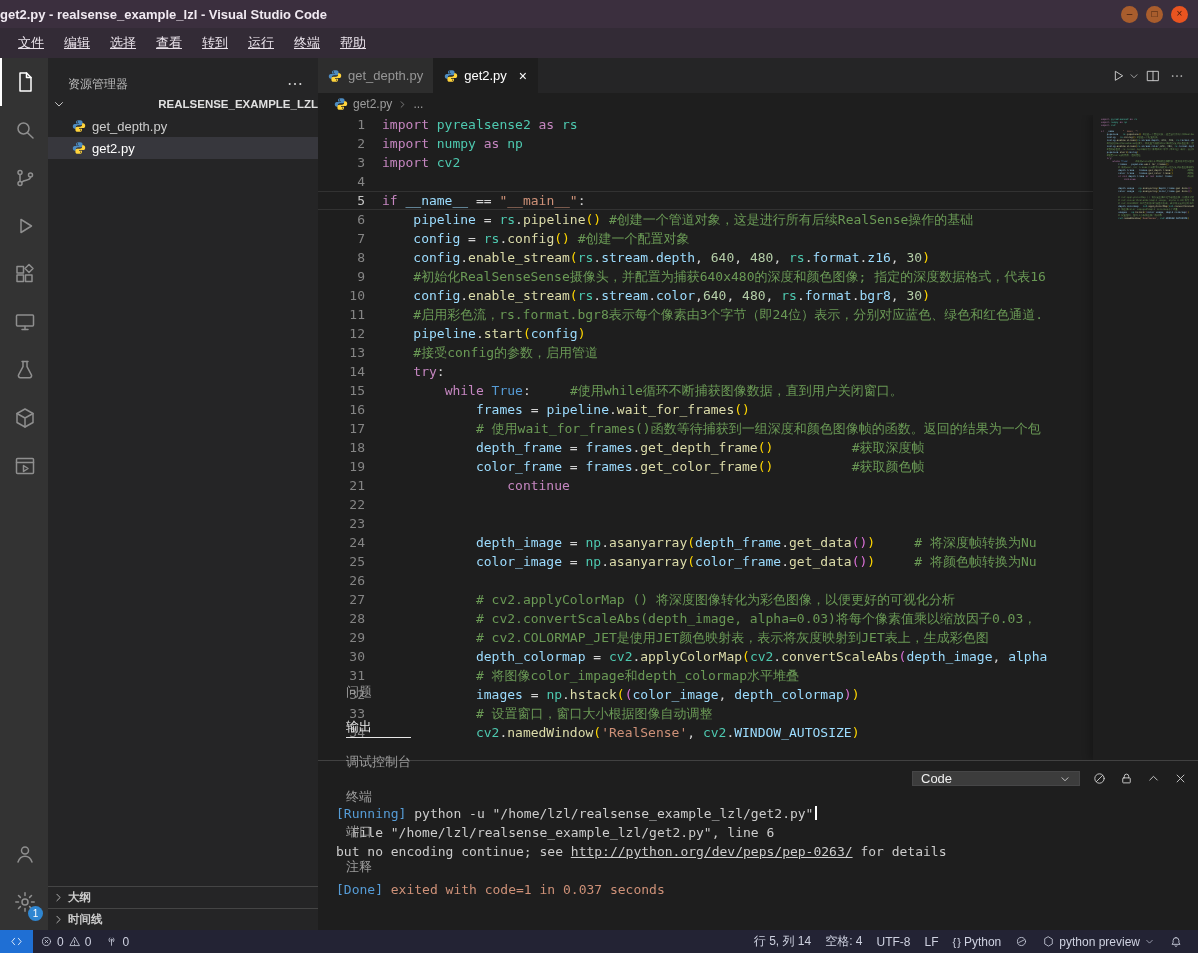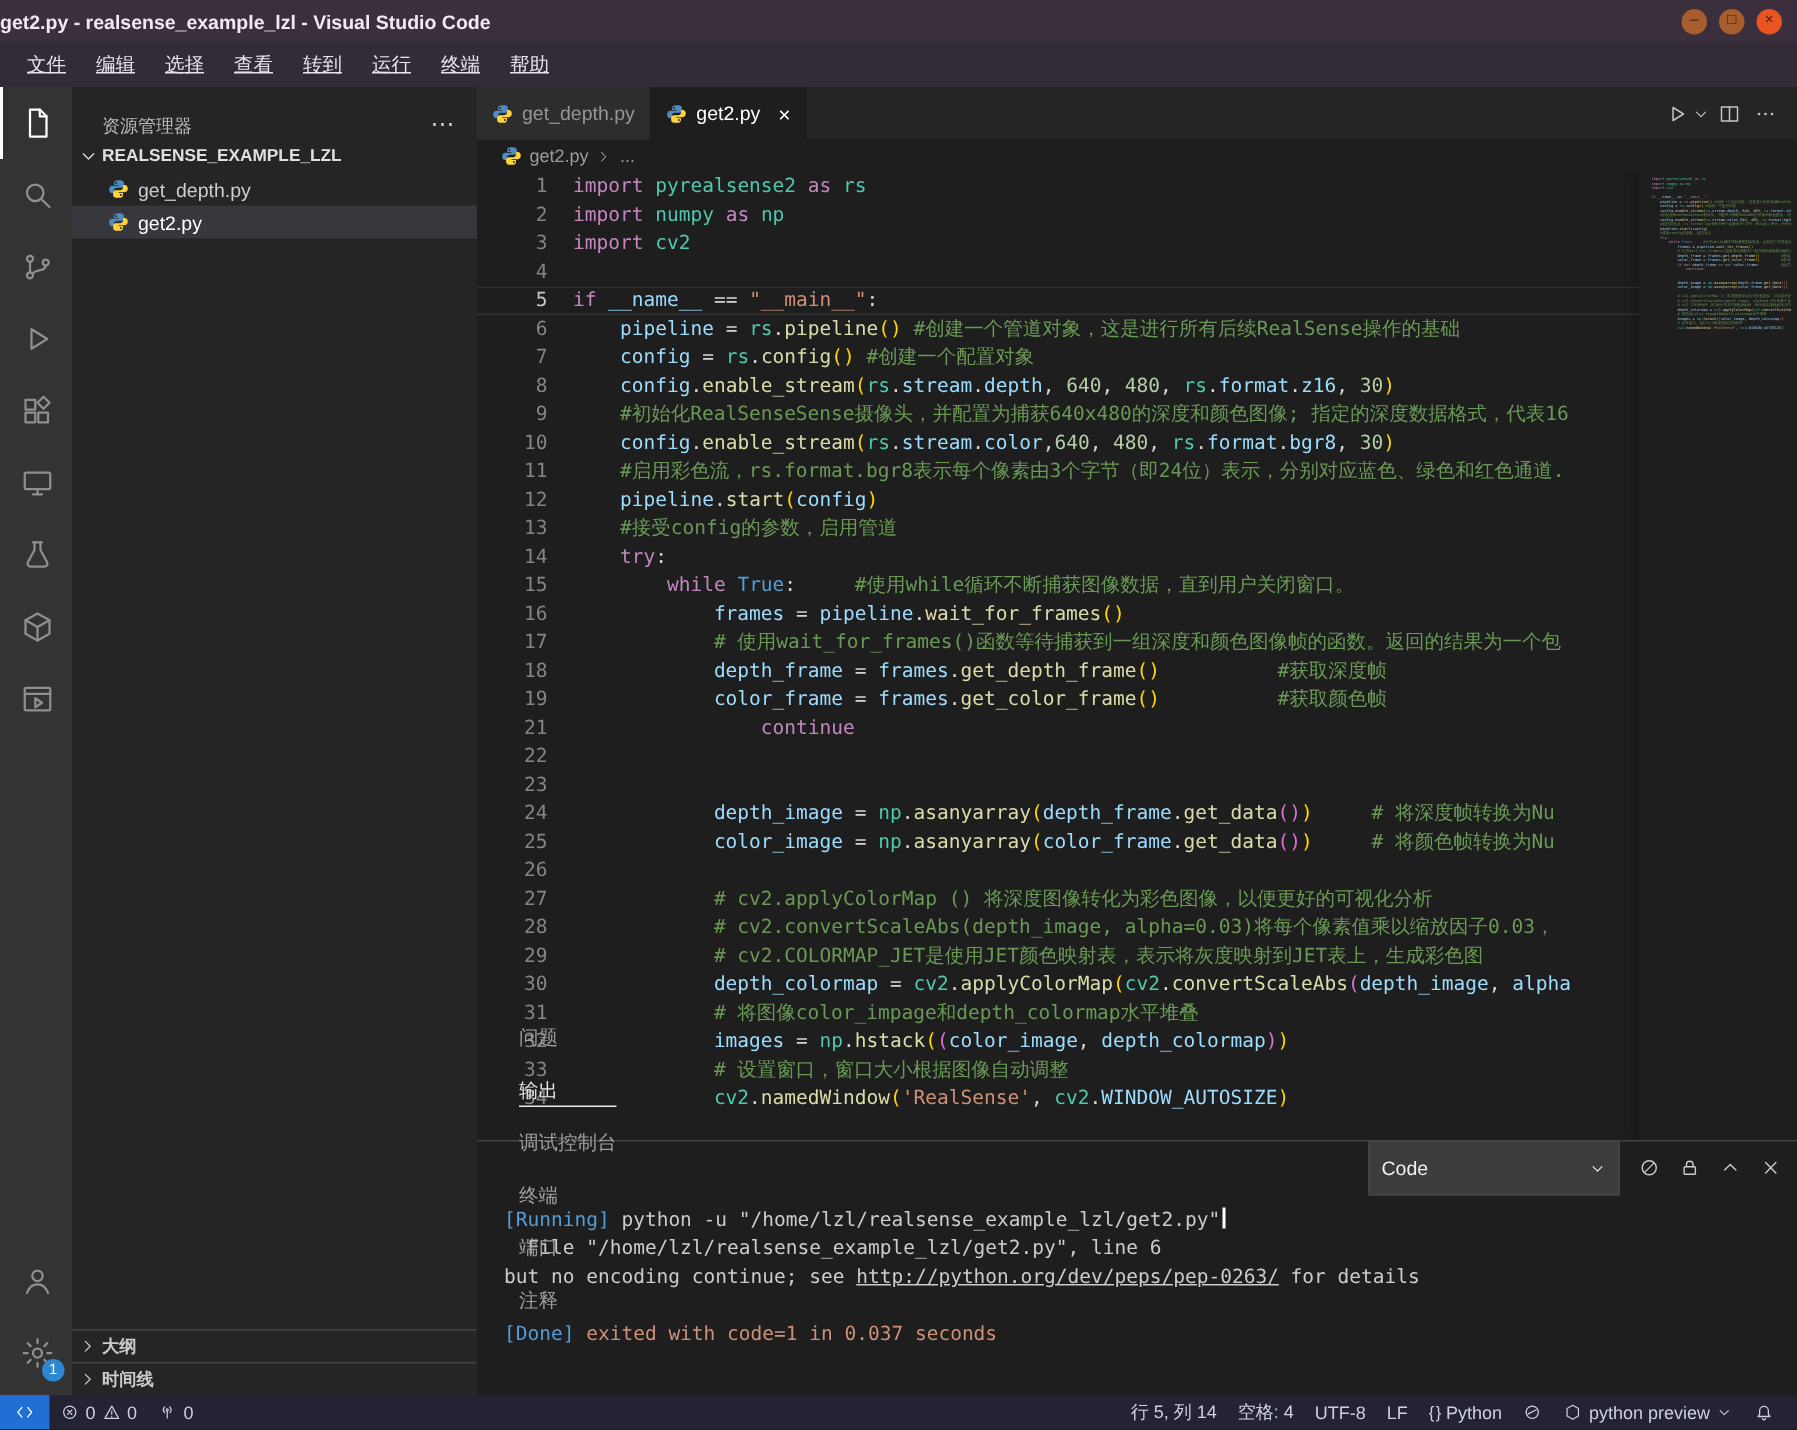--- a/index.html
+++ b/index.html
@@ -36,22 +36,22 @@
   .act-item { width:48px; height:48px; display:flex; align-items:center; justify-content:center;
               color:#8f8f8f; border-left:2px solid transparent; position:relative; }
   .act-item.active { color:#ffffff; border-left-color:#ffffff; }
   .badge { position:absolute; right:5px; bottom:5px; min-width:15px; height:15px; padding:0 2px; border-radius:8px;
            background:#2f86d1; color:#fff; font-size:10px; display:flex; align-items:center; justify-content:center; }
 
   
   .sidebar { width:270px; background:#252526; display:flex; flex-direction:column; flex:none; }
   .sb-header { height:35px; display:flex; align-items:flex-end; padding:0 14px 0 20px; font-size:12px; color:#bbbbbb; flex:none; }
   .sb-more { margin-left:auto; font-size:16px; color:#cccccc; letter-spacing:1px; }
-  .sb-root { height:22px; display:flex; align-items:center; gap:2px; padding-left:4px;
-             font-size:11.5px; font-weight:700; color:#e0e0e0; }
+  .sb-root { height:22px; display:flex; align-items:center; gap:19px; padding-left:4px;
+             font-size:11.5px; font-weight:700; color:#e0e0e0;justify-content:space-between; }
   .tree-row { height:22px; display:flex; align-items:center; gap:6px; padding-left:24px; font-size:13px; color:#cccccc; }
   .tree-row.selected { background:#37373d; color:#ffffff; }
   .sb-bottom { margin-top:auto; }
   .sb-sec { height:22px; display:flex; align-items:center; gap:3px; padding-left:4px;
             border-top:1px solid rgba(128,128,128,.35); font-size:11.5px; font-weight:700; color:#cccccc; }
 
   
   .editor-col { flex:1; min-width:0; display:flex; flex-direction:column; background:#1e1e1e; }
   .tabbar { height:35px; background:#252526; display:flex; align-items:stretch; flex:none; }
   .tabs { display:flex; }
@@ -85,21 +85,21 @@
   .tk-b{color:#569CD6}.tk-p1{color:#FFD700}.tk-p2{color:#DA70D6}
 
   
   .panel { height:170px; flex:none; border-top:1px solid #414141; display:flex; flex-direction:column; background:#1e1e1e; }
   .panel-header { height:35px; flex:none; display:flex; align-items:center; padding:0 10px 0 18px; }
   .panel-tabs { display:flex;flex-direction:column; }
   .panel-tab { padding:0 10px; height:35px; line-height:35px; font-size:13px; color:#9d9d9d; position:relative; }
   .panel-tab.active { color:#e7e7e7; }
   .panel-tab.active:after { content:""; position:absolute; left:10px; right:10px; bottom:6px; height:1px; background:#e7e7e7; }
   .panel-right { margin-left:auto; display:flex; align-items:center; gap:12px; color:#cccccc; }
-  .channel { width:168px; height:37px; background:#3c3c3c; border:1px solid #464647; display:flex;
+  .channel { width:168px; height:15px; background:#3c3c3c; border:1px solid #464647; display:flex;
              align-items:center; justify-content:space-between; padding:0 8px; font-size:13px; color:#f0f0f0; }
   .picon { display:flex; align-items:center; justify-content:center; }
 
   .panel-content { flex:1; padding:8px 0 0 18px; font-family:"DejaVu Sans Mono", monospace; font-size:13px; overflow:hidden; }
   .out-line { height:19px; line-height:19px; white-space:pre; }
   .ot-lbl{color:#569cd6} .ot-t{color:#cccccc} .ot-w{color:#ce9178}
   .ot-link{color:#cccccc; text-decoration:underline}
   .ot-cur{display:inline-block;width:2px;height:14px;background:#ffffff;margin-left:2px;vertical-align:-2px}
 
   

